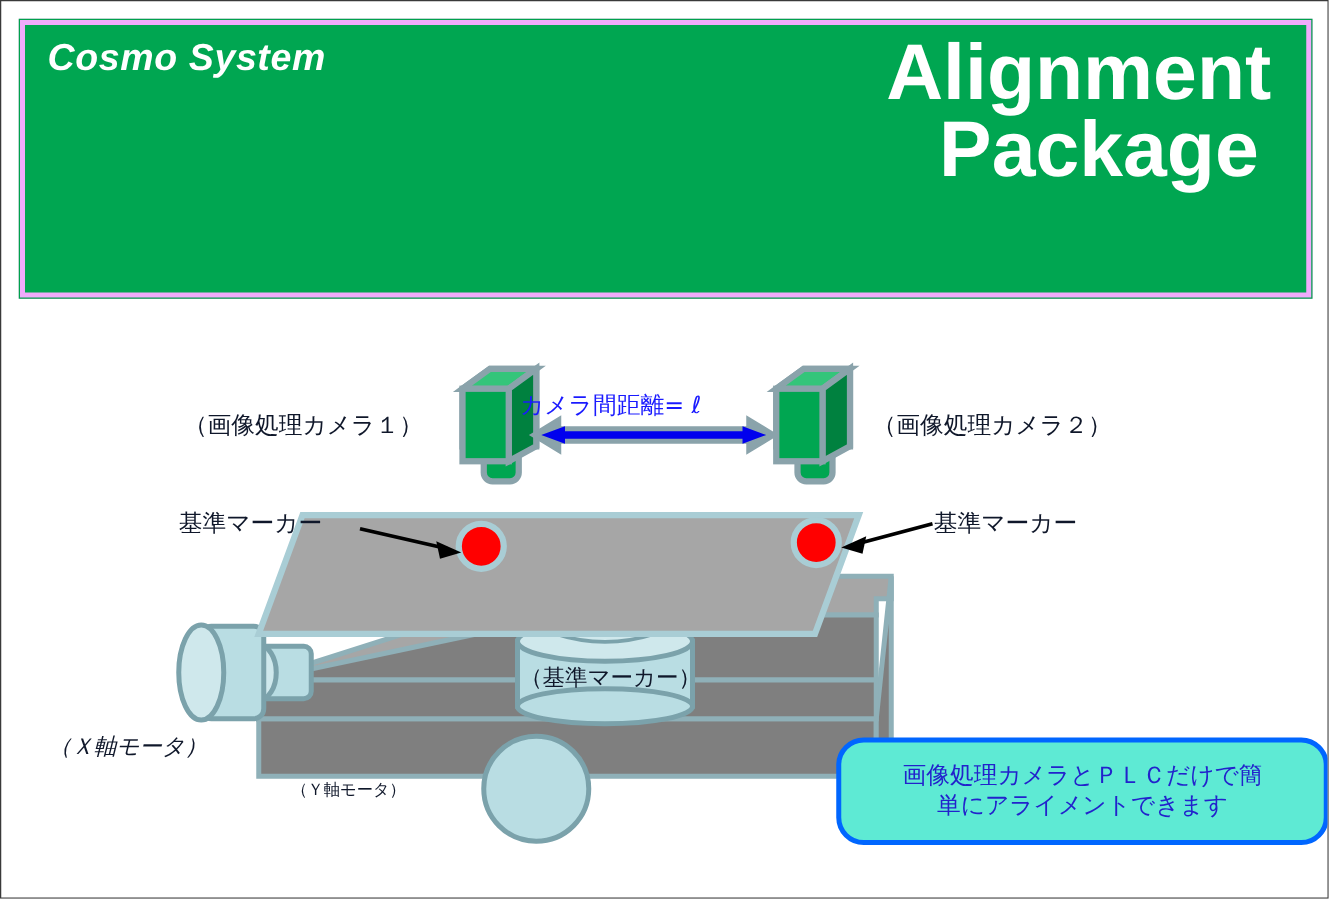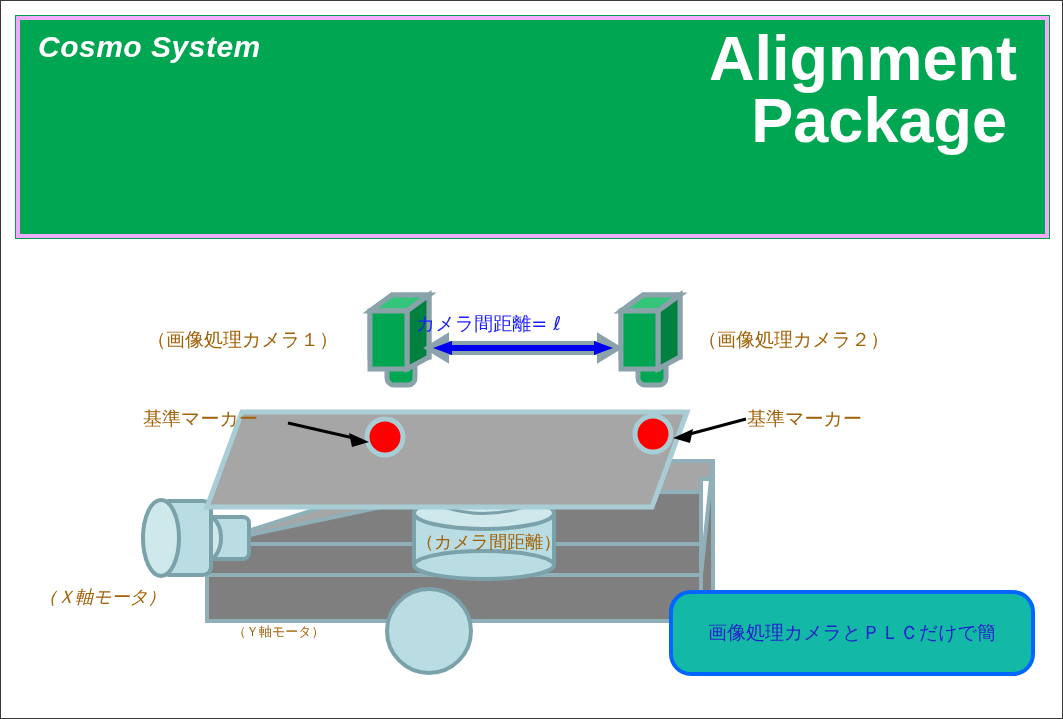--- a/index.html
+++ b/index.html
@@ -76,45 +76,45 @@
     top: 238px;
     width: 1063px;
     height: 481px;
   }
   #diagram svg { display: block; }
 
   
   .jp {
     position: absolute;
     font-family: "DejaVu Sans", "Liberation Sans", sans-serif;
-    color: #a16207;
+    color: #0f172a;
     white-space: nowrap;
   }
   #label-camera1 { left: 146px; top: 326px; font-size: 19px; }
   #label-camera2 { left: 697px; top: 326px; font-size: 19px; text-align: center; }
   #label-marker-left { left: 142px; top: 405px; font-size: 19px; }
   #label-marker-right { left: 746px; top: 405px; font-size: 19px; }
   #label-distance {
     left: 415px; top: 310px;
     font-size: 19px;
     color: #1a1aff;
   }
   #label-x-motor { left: 38px; top: 584px; font-size: 18px; font-style: italic; }
   #label-y-motor { left: 232px; top: 622px; font-size: 13px; }
   #label-theta-motor { left: 415px; top: 529px; font-size: 18px; }
 
   
   #callout {
     position: absolute;
     left: 668px;
     top: 589px;
-    width: 366px;
+    width: 394px;
     height: 86px;
     box-sizing: border-box;
-    background: #14b8a6;
+    background: #5eead4;
     border: 4px solid #0066ff;
     border-radius: 22px;
     display: flex;
     align-items: center;
     justify-content: center;
     text-align: center;
     padding: 4px 14px;
   }
   #callout-text {
     color: #2222cc;
@@ -206,21 +206,22 @@
 
   </div>
 
   <span class="jp" id="label-camera1">（画像処理カメラ１）</span>
   <span class="jp" id="label-camera2">（画像処理カメラ２）</span>
   <span class="jp" id="label-distance">カメラ間距離= ℓ</span>
   <span class="jp" id="label-marker-left">基準マーカー</span>
   <span class="jp" id="label-marker-right">基準マーカー</span>
   <span class="jp" id="label-x-motor">（Ｘ軸モータ）</span>
   <span class="jp" id="label-y-motor">（Ｙ軸モータ）</span>
-  <span class="jp" id="label-theta-motor">（カメラ間距離）</span>
+  <span class="jp" id="label-theta-motor">（基準マーカー）</span>
 
   <div id="callout">
     <div id="callout-text">
       <span>画像処理カメラとＰＬＣだけで簡</span><br>
+      <span>単にアライメントできます</span>
     </div>
   </div>
 
 </div>
 
 </body></html>

